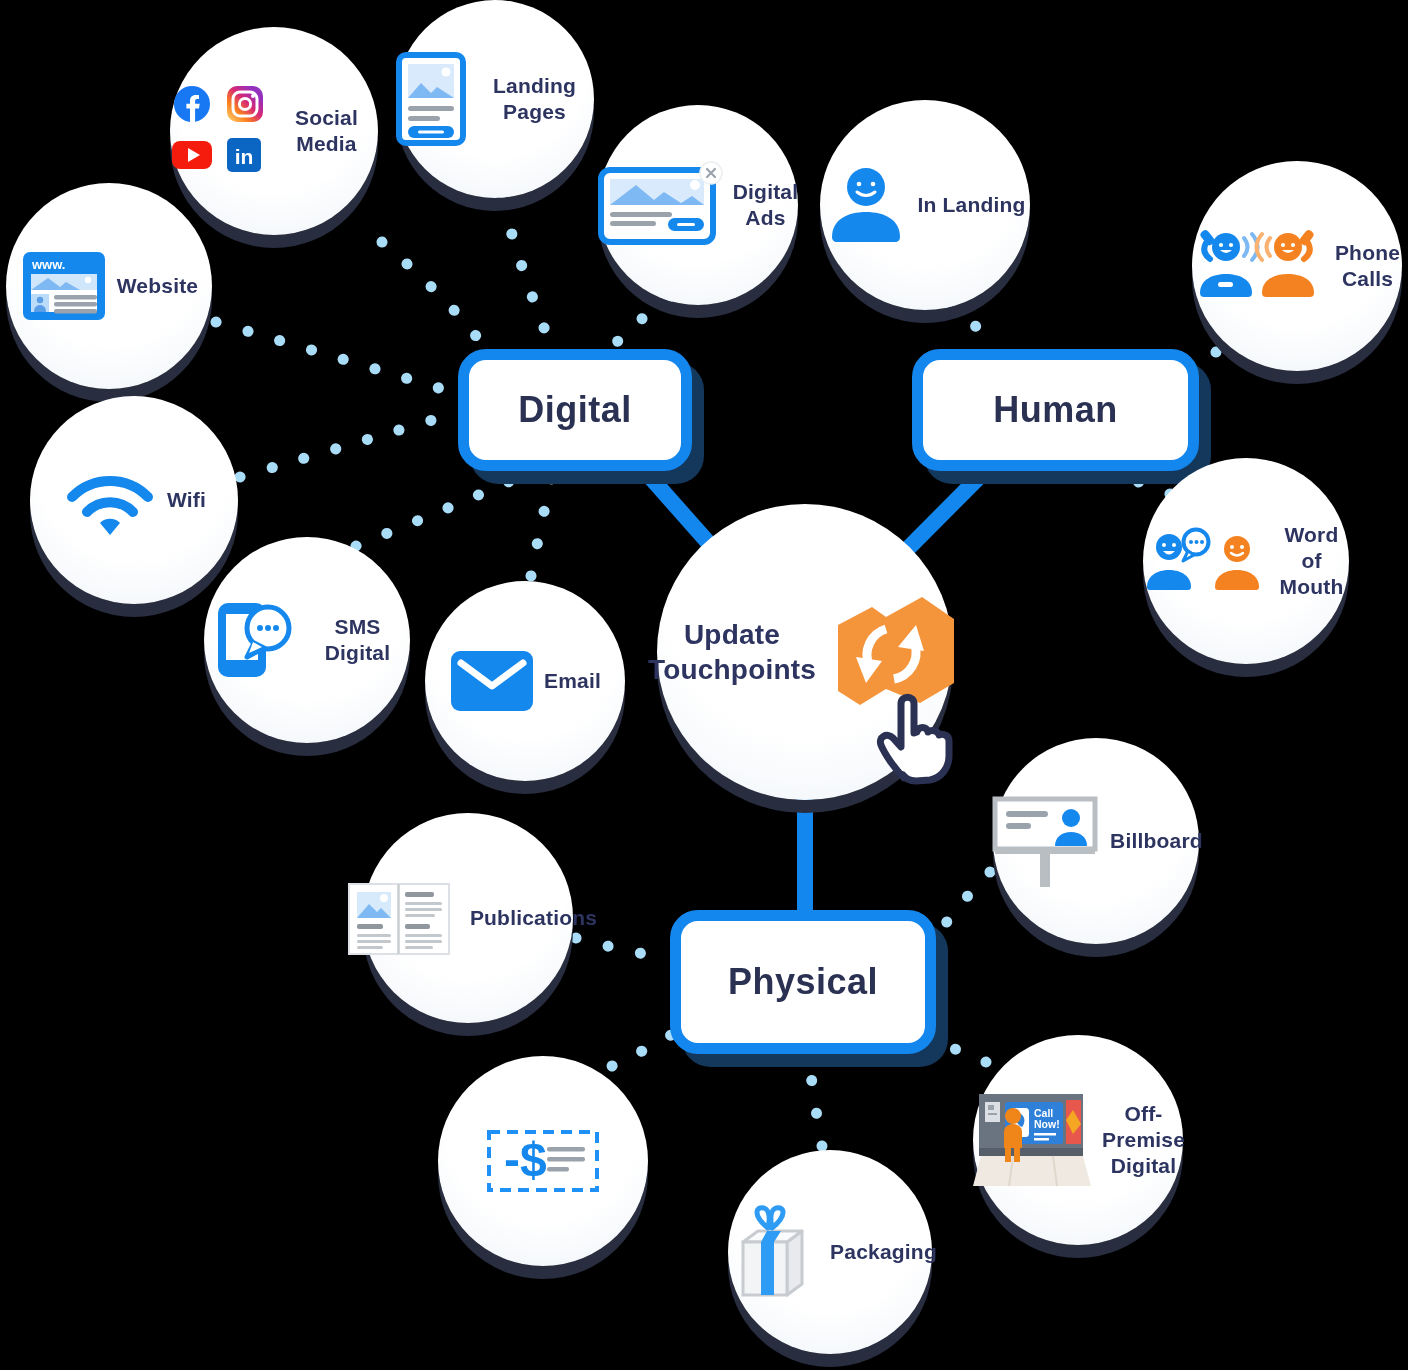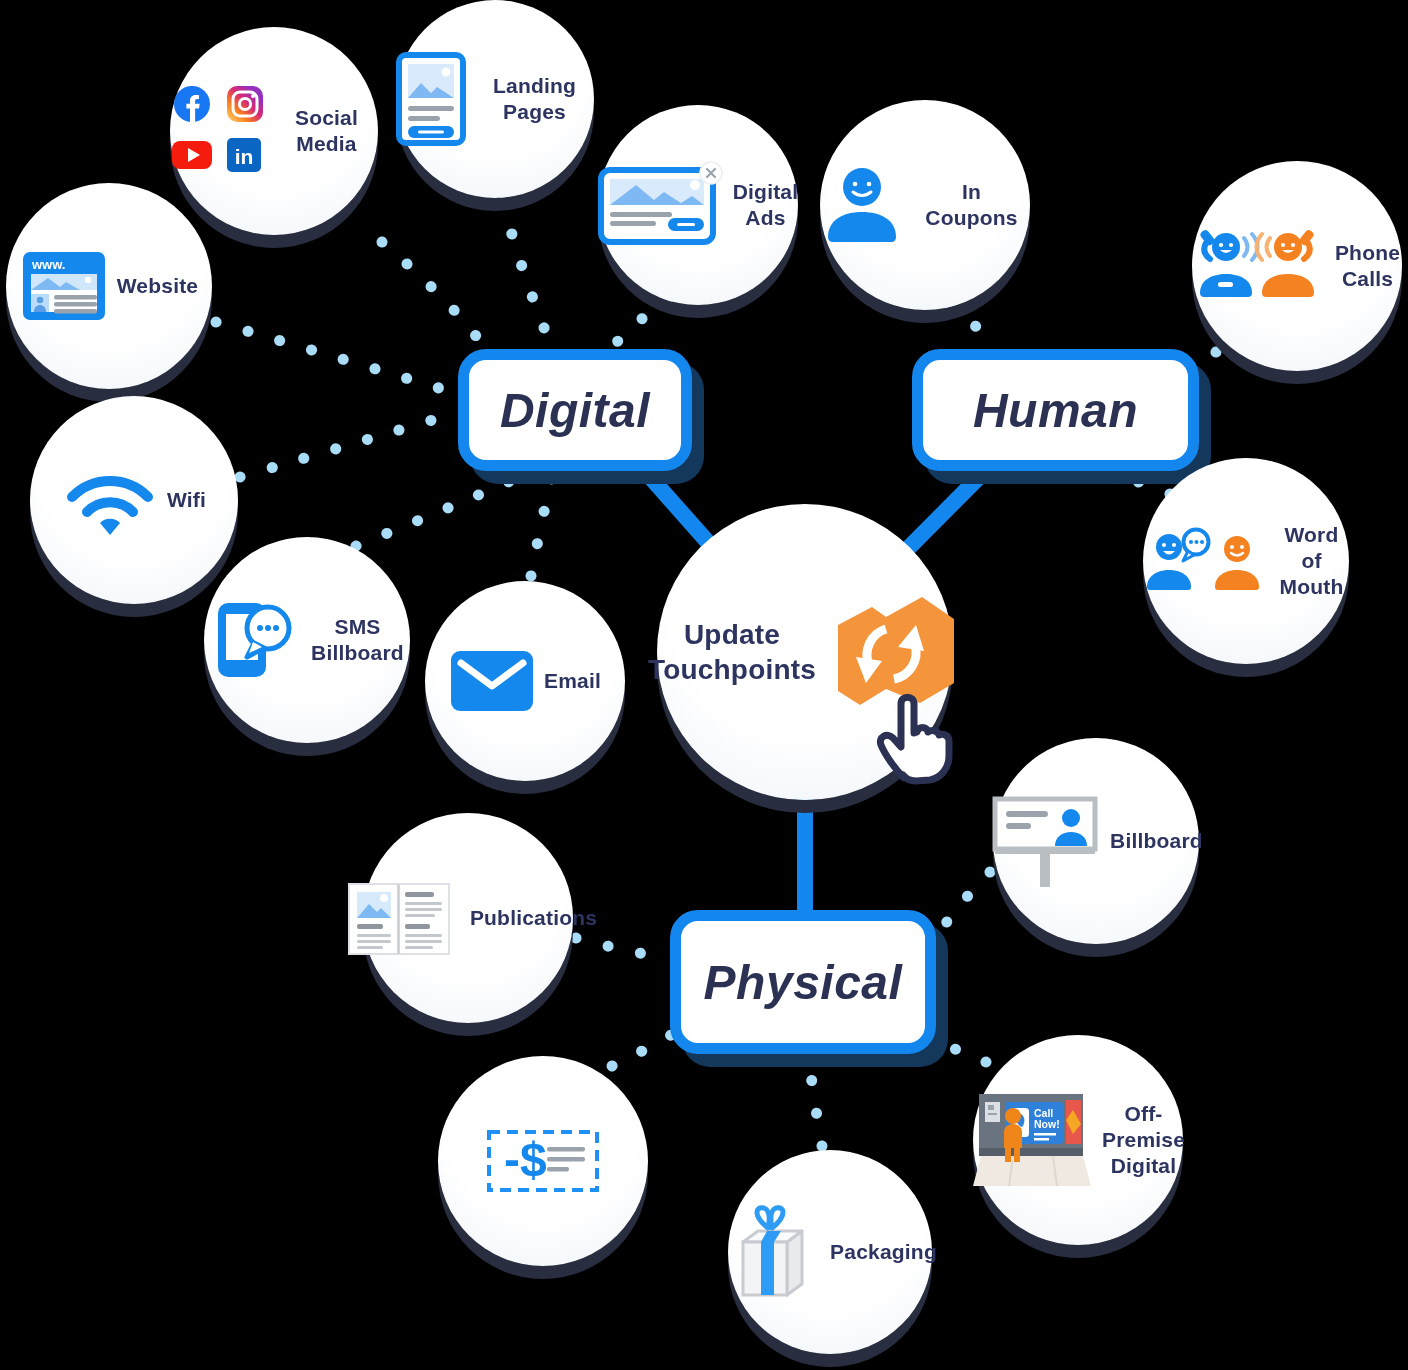--- a/index.html
+++ b/index.html
@@ -27,21 +27,21 @@
   .p-billboard{left:993px;top:738px;width:206px;height:206px}
   .p-pub{left:363px;top:813px;width:210px;height:210px}
   .p-coupons{left:438px;top:1056px;width:210px;height:210px}
   .p-packaging{left:728px;top:1150px;width:204px;height:204px}
   .p-offpremise{left:973px;top:1035px;width:210px;height:210px}
   .p-center{left:657px;top:504px;width:296px;height:296px;z-index:3;gap:12px;}
   .p-center .lbl{font-size:28px;max-width:210px;color:#2d3460;}
   .gbox{position:absolute;z-index:2;box-sizing:border-box;background:#fff;
         border:11px solid #1487ef;border-radius:28px;box-shadow:12px 13px 0 #14375c;
         display:flex;align-items:center;justify-content:center;}
-  .gbox .glbl{font-weight:800;font-size:48px;color:#2b3152;letter-spacing:.5px;font-style:italic;}
+  .gbox .glbl{font-weight:800;font-size:36px;color:#2b3152;letter-spacing:.5px;}
   .b-digital{left:458px;top:349px;width:234px;height:122px}
   .b-human{left:912px;top:349px;width:287px;height:122px}
   .b-physical{left:670px;top:910px;width:266px;height:144px}
   #cursor{position:absolute;left:872px;top:688px;z-index:4;}
 </style>
 </head>
 <body>
 
 <div id="stage">
 
@@ -145,21 +145,21 @@
   <div class="node p-inperson">
     <div class="icon">
       <svg width="84" height="80" viewBox="0 0 84 80">
         <circle cx="42" cy="22" r="19" fill="#1588EE"></circle>
         <circle cx="35" cy="19" r="2.3" fill="#fff"></circle>
           <circle cx="49" cy="19" r="2.3" fill="#fff"></circle>
         <path d="M33 27 Q42 34 51 27" stroke="#fff" stroke-width="3" fill="none" stroke-linecap="round"></path>
         <path d="M8,72 c0-17 15-25 34-25 s34,8 34,25 c0,3-2,5-5,5 H13 c-3,0-5,-2-5,-5 z" fill="#1588EE"></path>
       </svg>
     </div>
-    <div class="lbl">In Coupons</div>
+    <div class="lbl">In Landing</div>
   </div>
 
   <div class="node p-phone">
     <div class="icon">
       <svg width="132" height="82" viewBox="0 0 132 82">
         <g fill="#1588EE">
           <rect x="11" y="5" width="9" height="16" rx="4" transform="rotate(-38 15 13)"></rect>
           <path d="M18 34 q-9 -7 -4 -16" stroke="#1588EE" stroke-width="6" fill="none" stroke-linecap="round"></path>
           <circle cx="34" cy="22" r="14"></circle>
           <path d="M8,68 c0-13 12-19 26-19 s26,6 26,19 c0,3-2,4-4,4 H12 c-2,0-4,-1-4,-4 z"></path>
@@ -223,21 +223,21 @@
         <rect x="14" y="6" width="48" height="74" rx="10" fill="#1588EE"></rect>
         <rect x="22" y="17" width="32" height="46" fill="#fff"></rect>
         <circle cx="64" cy="31" r="21" fill="#fff" stroke="#1588EE" stroke-width="5"></circle>
         <path d="M50,46 L43,60 L60,51 z" fill="#fff" stroke="#1588EE" stroke-width="5" stroke-linejoin="round"></path>
         <path d="M49,45 L45,56 L58,50 z" fill="#fff"></path>
         <circle cx="56" cy="31" r="3" fill="#1588EE"></circle>
         <circle cx="64" cy="31" r="3" fill="#1588EE"></circle>
         <circle cx="72" cy="31" r="3" fill="#1588EE"></circle>
       </svg>
     </div>
-    <div class="lbl">SMS Billboard</div>
+    <div class="lbl">SMS Digital</div>
   </div>
 
   <div class="node p-email">
     <div class="icon">
       <svg width="86" height="64" viewBox="0 0 86 64">
         <rect x="2" y="2" width="82" height="60" rx="9" fill="#1588EE"></rect>
         <path d="M12,14 L43,37 L74,14" stroke="#fff" stroke-width="7" fill="none" stroke-linecap="round" stroke-linejoin="round"></path>
       </svg>
     </div>
     <div class="lbl">Email</div>

